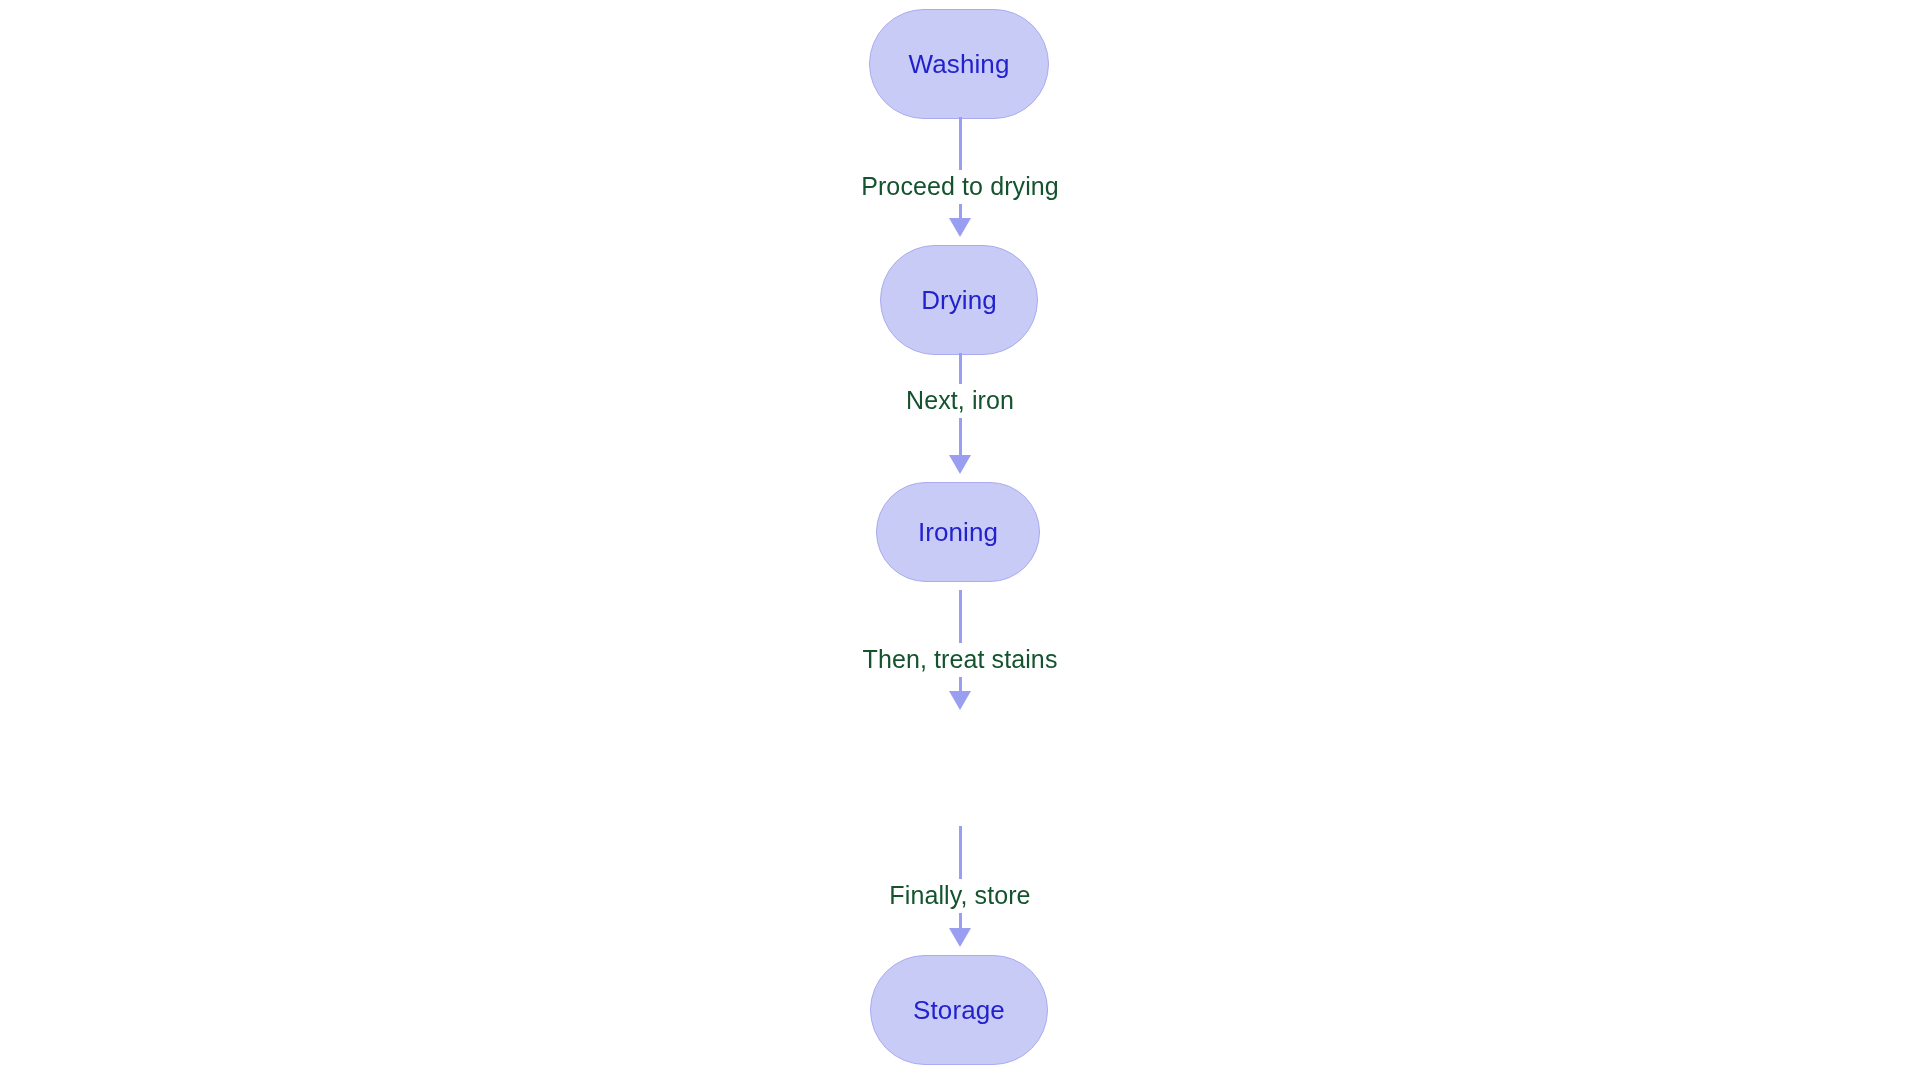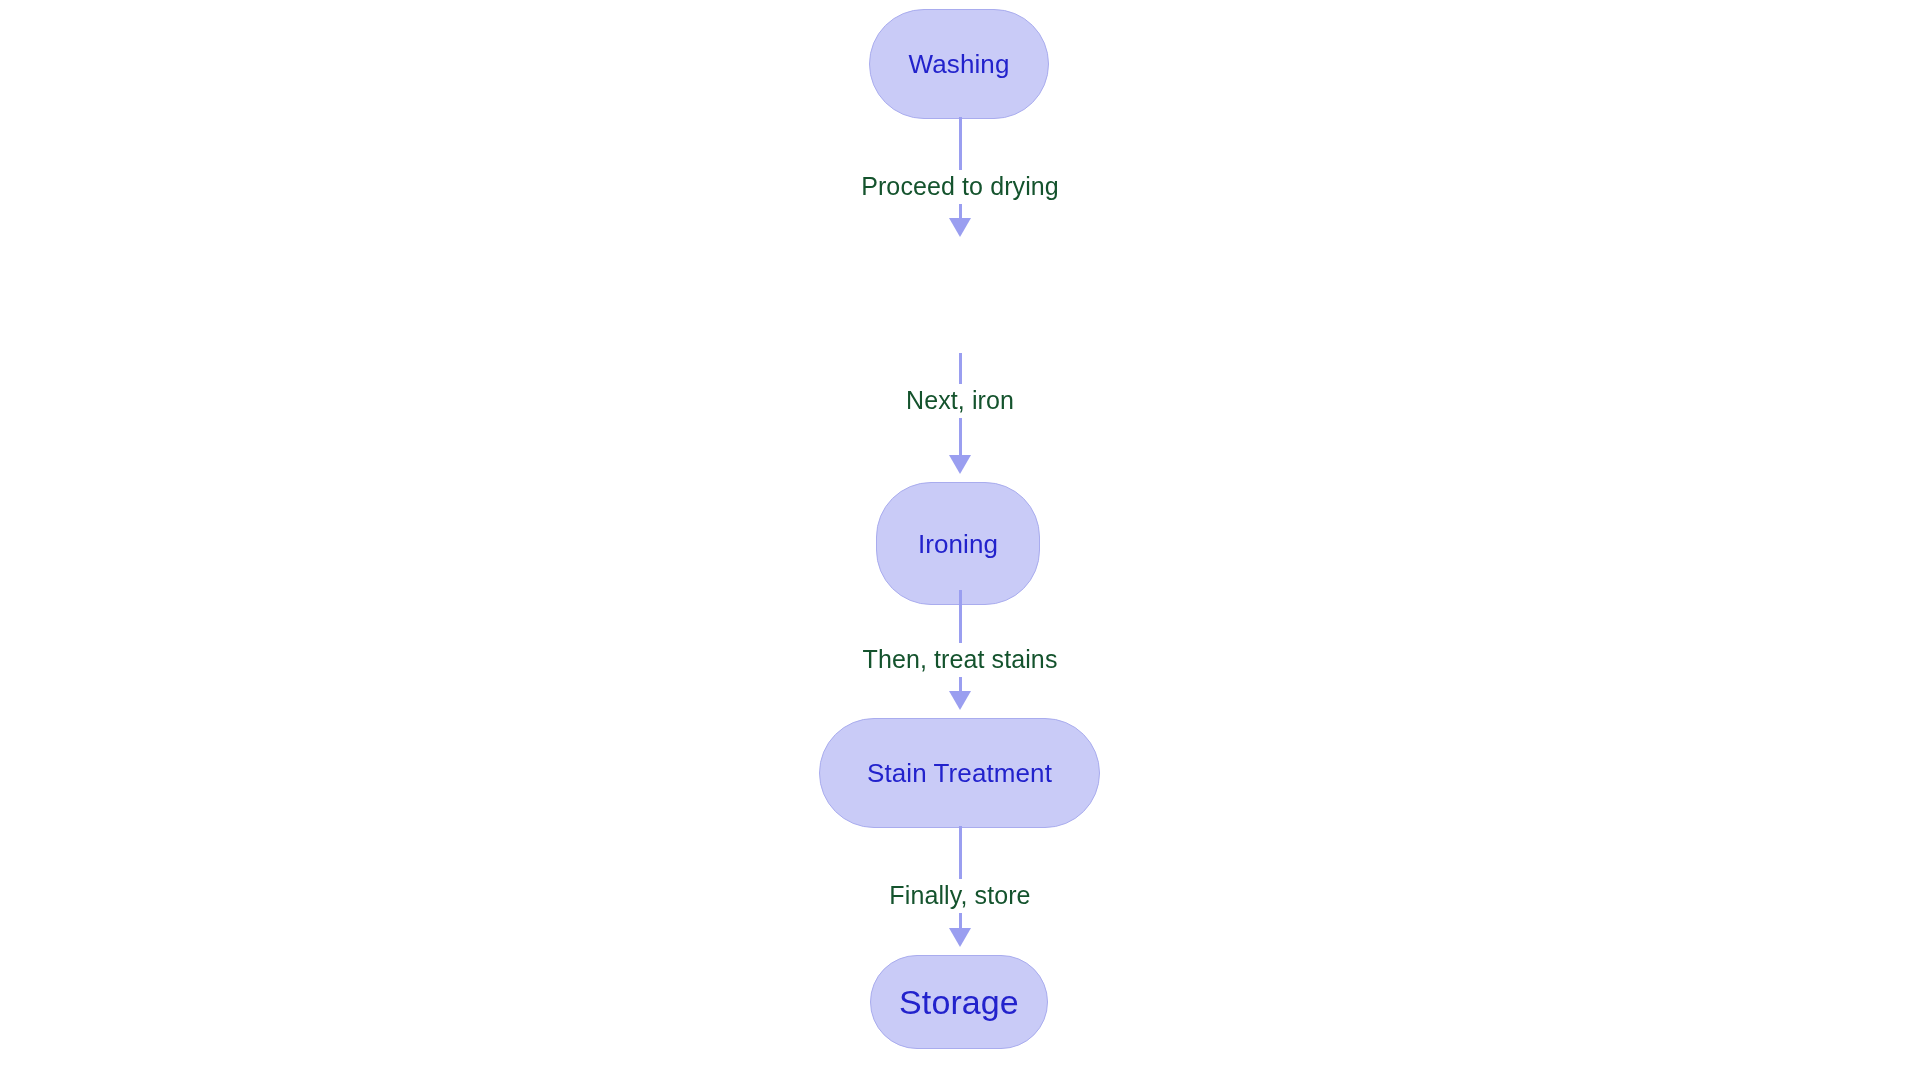--- a/index.html
+++ b/index.html
@@ -44,33 +44,33 @@
     left: 869px;  top: 9px;    width: 180px; height: 110px;
     border-radius: 55px;
     font-size: 26px;
   }
   .node-drying {
     left: 880px;  top: 245px;  width: 158px; height: 110px;
     border-radius: 55px;
     font-size: 26px;
   }
   .node-ironing {
-    left: 876px;  top: 482px;  width: 164px; height: 123px;
+    left: 876px;  top: 482px;  width: 164px; height: 100px;
     border-radius: 55px;
     font-size: 26px;
   }
   .node-stain {
     left: 819px;  top: 718px;  width: 281px; height: 110px;
     border-radius: 55px;
     font-size: 26px;
   }
   .node-storage {
-    left: 870px;  top: 955px;  width: 178px; height: 94px;
+    left: 870px;  top: 955px;  width: 178px; height: 110px;
     border-radius: 55px;
-    font-size: 34px;
+    font-size: 26px;
   }
 
   
   .edge-line {
     position: absolute;
     left: 958.5px;
     width: 3px;
     background: #9a9ef0;
   }
   .edge-1 { top: 117px; height: 104px; }
@@ -115,36 +115,36 @@
 <div id="flowchart">
 
   <div class="node node-washing">
     <span class="node-label">Washing</span>
   </div>
 
   <div class="edge-line edge-1"></div>
   <div class="arrow-head arrow-1"></div>
   <div class="edge-label label-1">Proceed to drying</div>
 
+  <div class="node node-drying">
+    <span class="node-label">Drying</span>
+  </div>
 
   <div class="edge-line edge-2"></div>
   <div class="arrow-head arrow-2"></div>
   <div class="edge-label label-2">Next, iron</div>
 
   <div class="node node-ironing">
     <span class="node-label">Ironing</span>
   </div>
 
   <div class="edge-line edge-3"></div>
   <div class="arrow-head arrow-3"></div>
   <div class="edge-label label-3">Then, treat stains</div>
 
-  <div class="node node-stain">
-    <span class="node-label">Stain Treatment</span>
-  </div>
 
   <div class="edge-line edge-4"></div>
   <div class="arrow-head arrow-4"></div>
   <div class="edge-label label-4">Finally, store</div>
 
   <div class="node node-storage">
     <span class="node-label">Storage</span>
   </div>
 
 </div>

